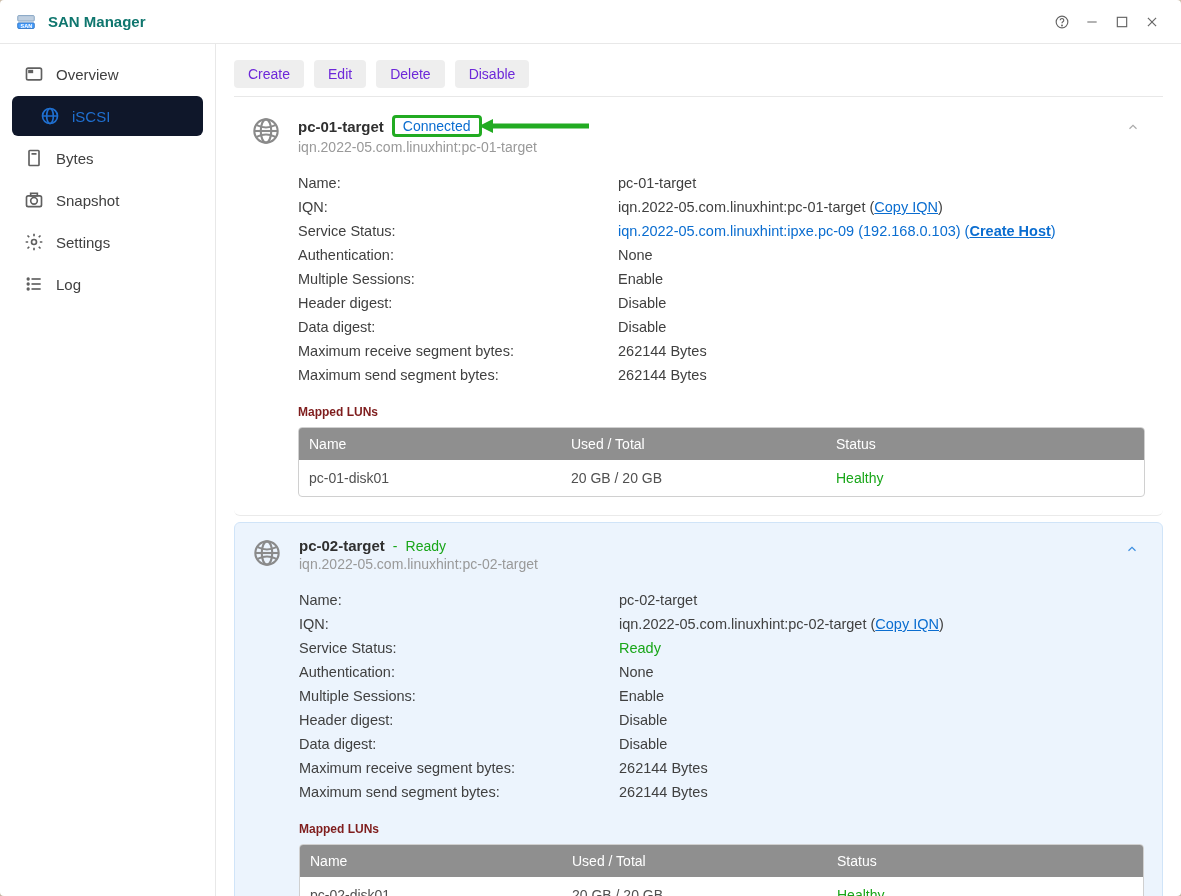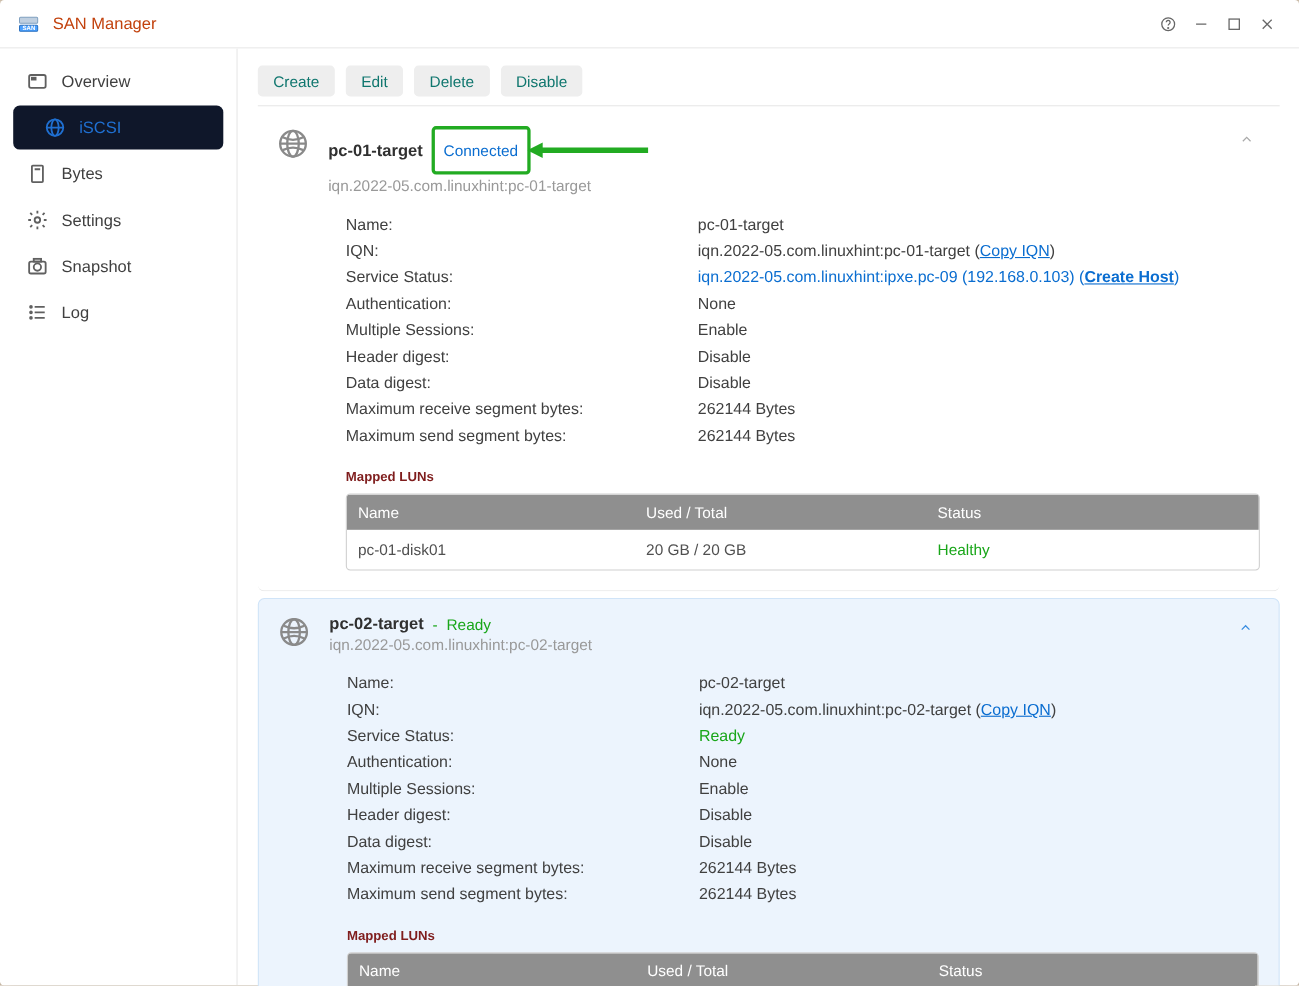--- a/index.html
+++ b/index.html
@@ -2,55 +2,55 @@
 <html><head>
   <meta charset="utf-8">
   <style>
     * { margin: 0; padding: 0; box-sizing: border-box; }
     body { font-family: -apple-system, BlinkMacSystemFont, "Segoe UI", Helvetica, Arial, sans-serif; font-size: 14px; color: #505050; background: #d4c4b0; }
     .window { width: 1181px; height: 896px; background: #fff; margin: 0; position: relative; border-radius: 4px; box-shadow: 0 4px 20px rgba(0,0,0,0.2); overflow: hidden; display: flex; flex-direction: column; }
     
     
     .title-bar { height: 44px; display: flex; align-items: center; padding: 0 14px; border-bottom: 1px solid #e8e8e8; }
     .title-bar .app-icon { width: 24px; height: 24px; margin-right: 10px; display: flex; align-items: center; justify-content: center; }
-    .title-bar .app-title { font-weight: 400; color: #c2410c; font-size: 15px; }
+    .title-bar .app-title { font-weight: 700; color: #0f766e; font-size: 15px; }
     .title-bar .spacer { flex: 1; }
     .title-bar .window-btn { width: 30px; height: 30px; display: flex; align-items: center; justify-content: center; color: #666; cursor: pointer; border-radius: 4px; }
     
     
     .main-layout { flex: 1; display: flex; overflow: hidden; }
     
     
     .sidebar { width: 216px; padding: 10px 12px; border-right: 1px solid #e8e8e8; }
     .sidebar-item { display: flex; align-items: center; padding: 10px 12px; border-radius: 6px; cursor: pointer; color: #404040; font-size: 15px; margin-bottom: 2px; }
     .sidebar-item.active { background: #0f172a; color: #1f6fd0; padding-left: 28px; }
     .sidebar-item .sb-icon { width: 20px; height: 20px; margin-right: 12px; display: flex; align-items: center; justify-content: center; color: #606060; }
     .sidebar-item.active .sb-icon { color: #1f6fd0; }
     
     
     .content { flex: 1; padding: 16px 18px; overflow-y: auto; }
     .toolbar { display: flex; gap: 10px; margin-bottom: 4px; border-bottom: 1px solid #e8e8e8; padding-bottom: 8px; }
-    .toolbar button { background: #eee; border: none; padding: 6px 14px; border-radius: 4px; font-size: 14px; color: #0f766e; cursor: pointer; }
+    .toolbar button { background: #eee; border: none; padding: 6px 14px; border-radius: 4px; font-size: 14px; color: #6d28d9; cursor: pointer; }
     
     
     .target-card { padding: 14px 18px 18px 18px; border-radius: 6px; margin-top: 0; border-bottom: 1px solid #eaeaea; }
     .target-card.selected { background: #ecf4fd; border: 1px solid #d0e4f8; border-radius: 6px; margin-top: 6px; }
     .target-header { display: flex; align-items: flex-start; }
     .target-globe { width: 28px; height: 28px; margin-right: 18px; margin-top: 2px; color: #8a8a8a; flex-shrink: 0; }
     .target-title-row { display: flex; align-items: center; gap: 8px; }
     .target-name { font-weight: 700; color: #303030; font-size: 15px; }
-    .conn-box { border: 3px solid #22ab22; border-radius: 4px; padding: 11px 8px; color: #0a6dd0; font-size: 14px; position: relative; }
+    .conn-box { border: 3px solid #22ab22; border-radius: 4px; padding: 0 8px; color: #0a6dd0; font-size: 14px; position: relative; }
     .arrow-green { position: absolute; left: 100%; top: 50%; width: 110px; height: 16px; transform: translateY(-50%); }
     .target-sub { color: #999; font-size: 14px; margin-top: 2px; }
     .status-ready { color: #19a619; }
     .status-sep { color: #19a619; }
     .chevron-btn { width: 24px; height: 24px; color: #aaa; cursor: pointer; display: flex; align-items: center; justify-content: center; }
     
     
-    .details { margin-left: 62px; margin-top: 16px; }
+    .details { margin-left: 46px; margin-top: 16px; }
     .detail-row { display: flex; padding: 4px 0; font-size: 14.5px; }
     .detail-label { width: 320px; color: #404040; }
     .detail-value { flex: 1; color: #404040; }
     .detail-value a { color: #0a6dd0; text-decoration: underline; }
     .detail-value .svc-ready { color: #19a619; font-weight: 500; }
     .iqn-link { color: #0a6dd0; }
     
     
     .section-title { font-weight: 700; color: #7f1d1d; margin-top: 18px; margin-bottom: 8px; font-size: 12px;}
     .lun-table { border: 1px solid #d0d0d0; border-radius: 4px; overflow: hidden; background: #fff; }
@@ -130,35 +130,35 @@
             <svg width="20" height="20" viewBox="0 0 24 24" fill="none" stroke="currentColor" stroke-width="2">
               <rect x="6" y="3" width="12" height="18" rx="1"></rect>
               <line x1="9" y1="7" x2="15" y2="7"></line>
             </svg>
           </span>
         <span>Bytes</span>
       </div>
       <div class="sidebar-item">
         <span class="sb-icon">
             <svg width="20" height="20" viewBox="0 0 24 24" fill="none" stroke="currentColor" stroke-width="2">
-              <circle cx="12" cy="12" r="3"></circle>
-              <path d="M12 2v3M12 19v3M4.2 4.2l2.1 2.1M17.7 17.7l2.1 2.1M2 12h3M19 12h3M4.2 19.8l2.1-2.1M17.7 6.3l2.1-2.1"></path>
-            </svg>
-          </span>
-        <span>Settings</span>
-      </div>
-      <div class="sidebar-item">
-        <span class="sb-icon">
-            <svg width="20" height="20" viewBox="0 0 24 24" fill="none" stroke="currentColor" stroke-width="2">
               <rect x="3" y="7" width="18" height="13" rx="2"></rect>
               <circle cx="12" cy="13" r="4"></circle>
               <rect x="8" y="4" width="8" height="3"></rect>
             </svg>
           </span>
         <span>Snapshot</span>
+      </div>
+      <div class="sidebar-item">
+        <span class="sb-icon">
+            <svg width="20" height="20" viewBox="0 0 24 24" fill="none" stroke="currentColor" stroke-width="2">
+              <circle cx="12" cy="12" r="3"></circle>
+              <path d="M12 2v3M12 19v3M4.2 4.2l2.1 2.1M17.7 17.7l2.1 2.1M2 12h3M19 12h3M4.2 19.8l2.1-2.1M17.7 6.3l2.1-2.1"></path>
+            </svg>
+          </span>
+        <span>Settings</span>
       </div>
       <div class="sidebar-item">
         <span class="sb-icon">
             <svg width="20" height="20" viewBox="0 0 24 24" fill="none" stroke="currentColor" stroke-width="2">
               <circle cx="5" cy="6" r="1" fill="currentColor"></circle>
               <line x1="9" y1="6" x2="20" y2="6"></line>
               <circle cx="5" cy="12" r="1" fill="currentColor"></circle>
               <line x1="9" y1="12" x2="20" y2="12"></line>
               <circle cx="5" cy="18" r="1" fill="currentColor"></circle>
               <line x1="9" y1="18" x2="20" y2="18"></line>

